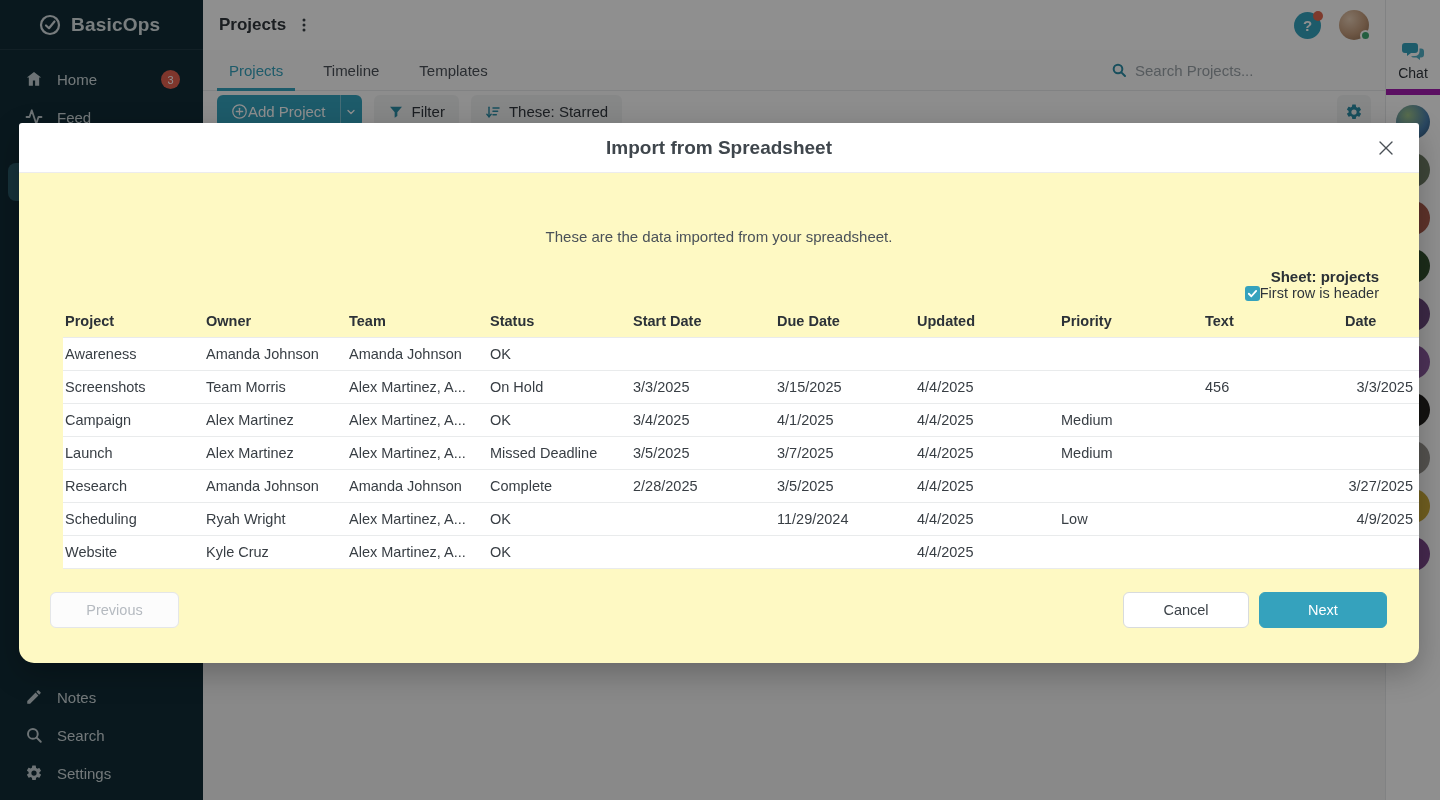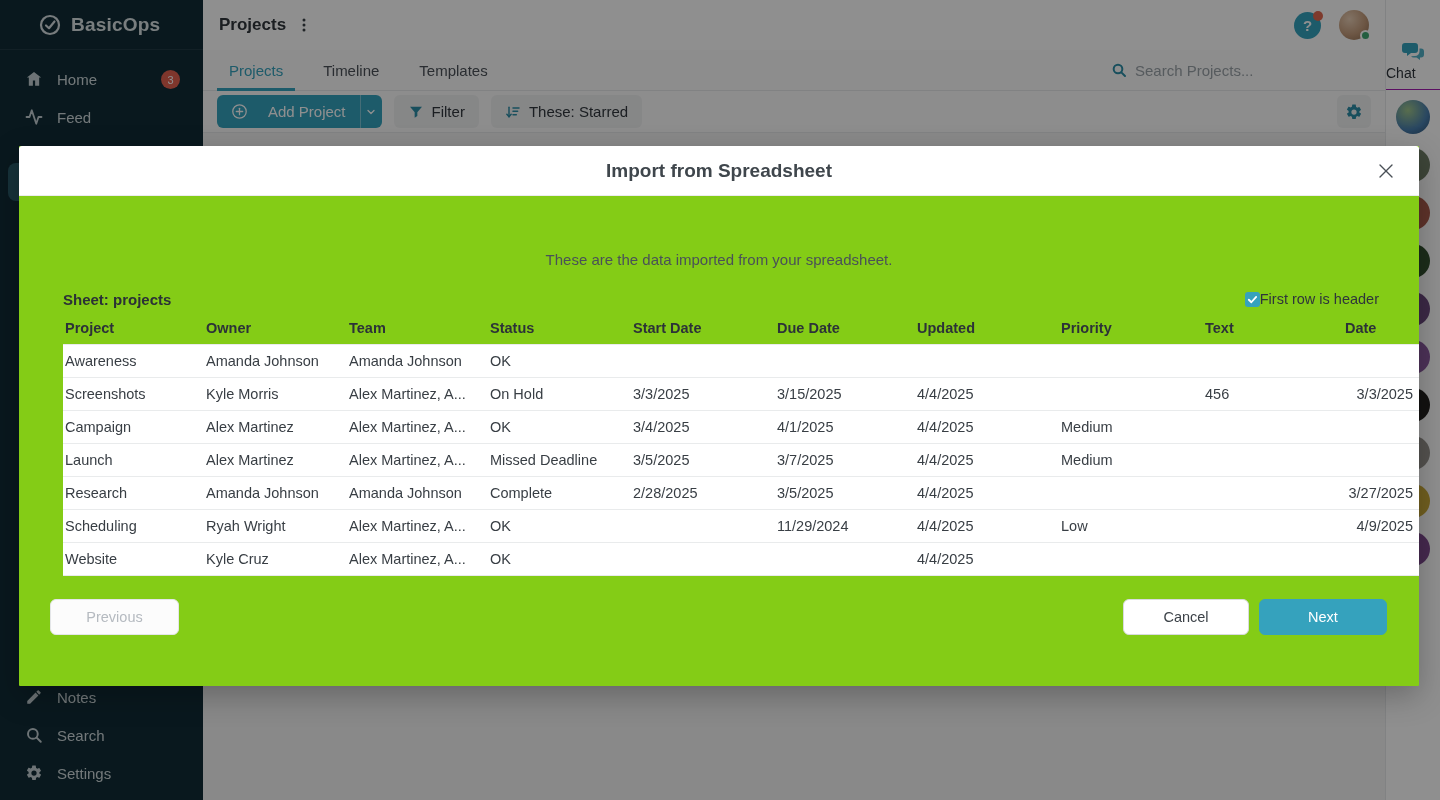--- a/index.html
+++ b/index.html
@@ -38,46 +38,46 @@
   .tab{display:flex;align-items:center;padding:0 12px;margin-right:16px;font-size:15px;color:#4b5158;cursor:pointer;position:relative;}
   .tab.active{color:var(--accent);}
   .tab.active::after{content:"";position:absolute;left:0;right:0;bottom:-1px;height:3px;background:var(--accent);}
   .tab-search{margin-left:auto;display:flex;align-items:center;gap:8px;width:260px;}
   .tab-search .sicon{width:16px;height:16px;color:#2c8da6;}
   .tab-search input{border:none;outline:none;background:transparent;font-size:15px;color:#ef4444;width:200px;font-family:inherit;}
   .tab-search input::placeholder{color:#9aa2a8;}
 
   .toolbar{height:42px;background:#fbfbfb;border-bottom:1px solid #e6e8ea;display:flex;align-items:center;padding:0 14px;gap:12px;}
   .btn-split{display:flex;height:33px;border-radius:6px;overflow:hidden;cursor:pointer;}
-  .btn-split .split-main{background:var(--accent);color:#fff;font-size:15px;display:flex;align-items:center;gap:20px;padding:0 14px;}
+  .btn-split .split-main{background:var(--accent);color:#fff;font-size:15px;display:flex;align-items:center;gap:0;padding:0 14px;}
   .btn-split .split-main .picon{width:17px;height:17px;}
   .btn-split .split-caret{background:var(--accent);border-left:1px solid rgba(255,255,255,.35);width:22px;display:flex;align-items:center;justify-content:center;color:#fff;}
   .tool-btn{height:33px;border-radius:6px;background:#eff0f1;display:flex;align-items:center;gap:8px;padding:0 14px;font-size:15px;color:#31373d;cursor:pointer;border:none;font-family:inherit;}
   .tool-btn .ticon{width:16px;height:16px;color:#2c8da6;}
   .gear-btn{margin-left:auto;width:34px;justify-content:center;padding:0;}
   .gear-btn .ticon{width:18px;height:18px;}
   .content-area{position:absolute;top:133px;left:0;right:0;bottom:0;background:#f5f5f5;}
 
   
   .rail{position:absolute;right:0;top:0;width:55px;height:800px;background:#fff;border-left:1px solid #e6e8ea;z-index:1;}
-  .rail-chat{padding:40px 0 8px;border-bottom:1px solid #a21caf;cursor:pointer;}
+  .rail-chat{padding:40px 0 8px;text-align:center;border-bottom:6px solid #a21caf;cursor:pointer;}
   .rail-chat .cicon{width:24px;height:24px;color:var(--accent);}
   .rail-chat-label{font-size:14px;color:#2f353b;margin-top:1px;}
   .rail-avatars{display:flex;flex-direction:column;align-items:center;gap:14px;padding-top:10px;}
   .rail-avatar{width:34px;height:34px;border-radius:50%;cursor:pointer;flex:0 0 auto;}
 
   
   .overlay{position:absolute;inset:0;background:rgba(0,0,0,.44);z-index:10;}
-  .modal{position:absolute;left:19px;top:146px;width:1400px;height:540px;background:#84cc16;border-radius:1px;box-shadow:0 10px 30px rgba(0,0,0,.25);z-index:20;display:flex;flex-direction:column;}
+  .modal{position:absolute;left:19px;top:123px;width:1400px;height:540px;background:#fef9c3;border-radius:15px;box-shadow:0 10px 30px rgba(0,0,0,.25);z-index:20;display:flex;flex-direction:column;}
   .modal-header{height:50px;background:#fff;border-bottom:1px solid #ececee;border-radius:3px 3px 0 0;position:relative;flex:0 0 auto;}
   .modal-title{line-height:50px;text-align:center;font-size:19px;font-weight:700;color:#3f464c;}
   .modal-close{position:absolute;right:24px;top:16px;width:18px;height:18px;color:#4a5056;cursor:pointer;background:none;border:none;padding:0;}
   .modal-body{flex:1;position:relative;}
   .modal-intro{margin-top:55px;text-align:center;font-size:15px;color:#4a5158;}
-  .sheet-row{margin:23px 40px 12px 44px;display:flex;align-items:flex-start;justify-content:space-between;}
+  .sheet-row{margin:23px 40px 12px 44px;display:flex;align-items:flex-end;justify-content:space-between;flex-direction:column;}
   .sheet-label{font-size:15px;font-weight:700;color:#2b3136;}
   .checkbox-wrap{display:flex;align-items:center;cursor:pointer;}
   .checkbox{width:15px;height:15px;border-radius:3px;background:var(--accent);color:#fff;display:flex;align-items:center;justify-content:center;}
   .checkbox svg{width:11px;height:11px;}
   .checkbox-label{font-size:14.5px;color:#2f353b;}
 
   .preview-table{margin-left:44px;width:1356px;border-collapse:collapse;table-layout:fixed;}
   .preview-table th{font-size:14.5px;font-weight:700;color:#2c3238;text-align:left;padding:0 4px 8px 2px;white-space:nowrap;overflow:hidden;}
   .preview-table td{font-size:14.5px;color:#383e44;height:33px;background:#fff;border-top:1px solid #e9ebec;border-bottom:1px solid #e9ebec;padding:0 4px 0 2px;white-space:nowrap;overflow:hidden;}
   .preview-table .col-date{text-align:right;padding-right:6px;}
@@ -323,21 +323,21 @@
             <td>OK</td>
             <td></td>
             <td></td>
             <td></td>
             <td></td>
             <td></td>
             <td class="col-date"></td>
           </tr>
           <tr>
             <td>Screenshots</td>
-            <td>Kyle Morris</td>
+            <td>Team Morris</td>
             <td>Alex Martinez, A...</td>
             <td>On Hold</td>
             <td>3/3/2025</td>
             <td>3/15/2025</td>
             <td>4/4/2025</td>
             <td></td>
             <td>456</td>
             <td class="col-date">3/3/2025</td>
           </tr>
           <tr>

